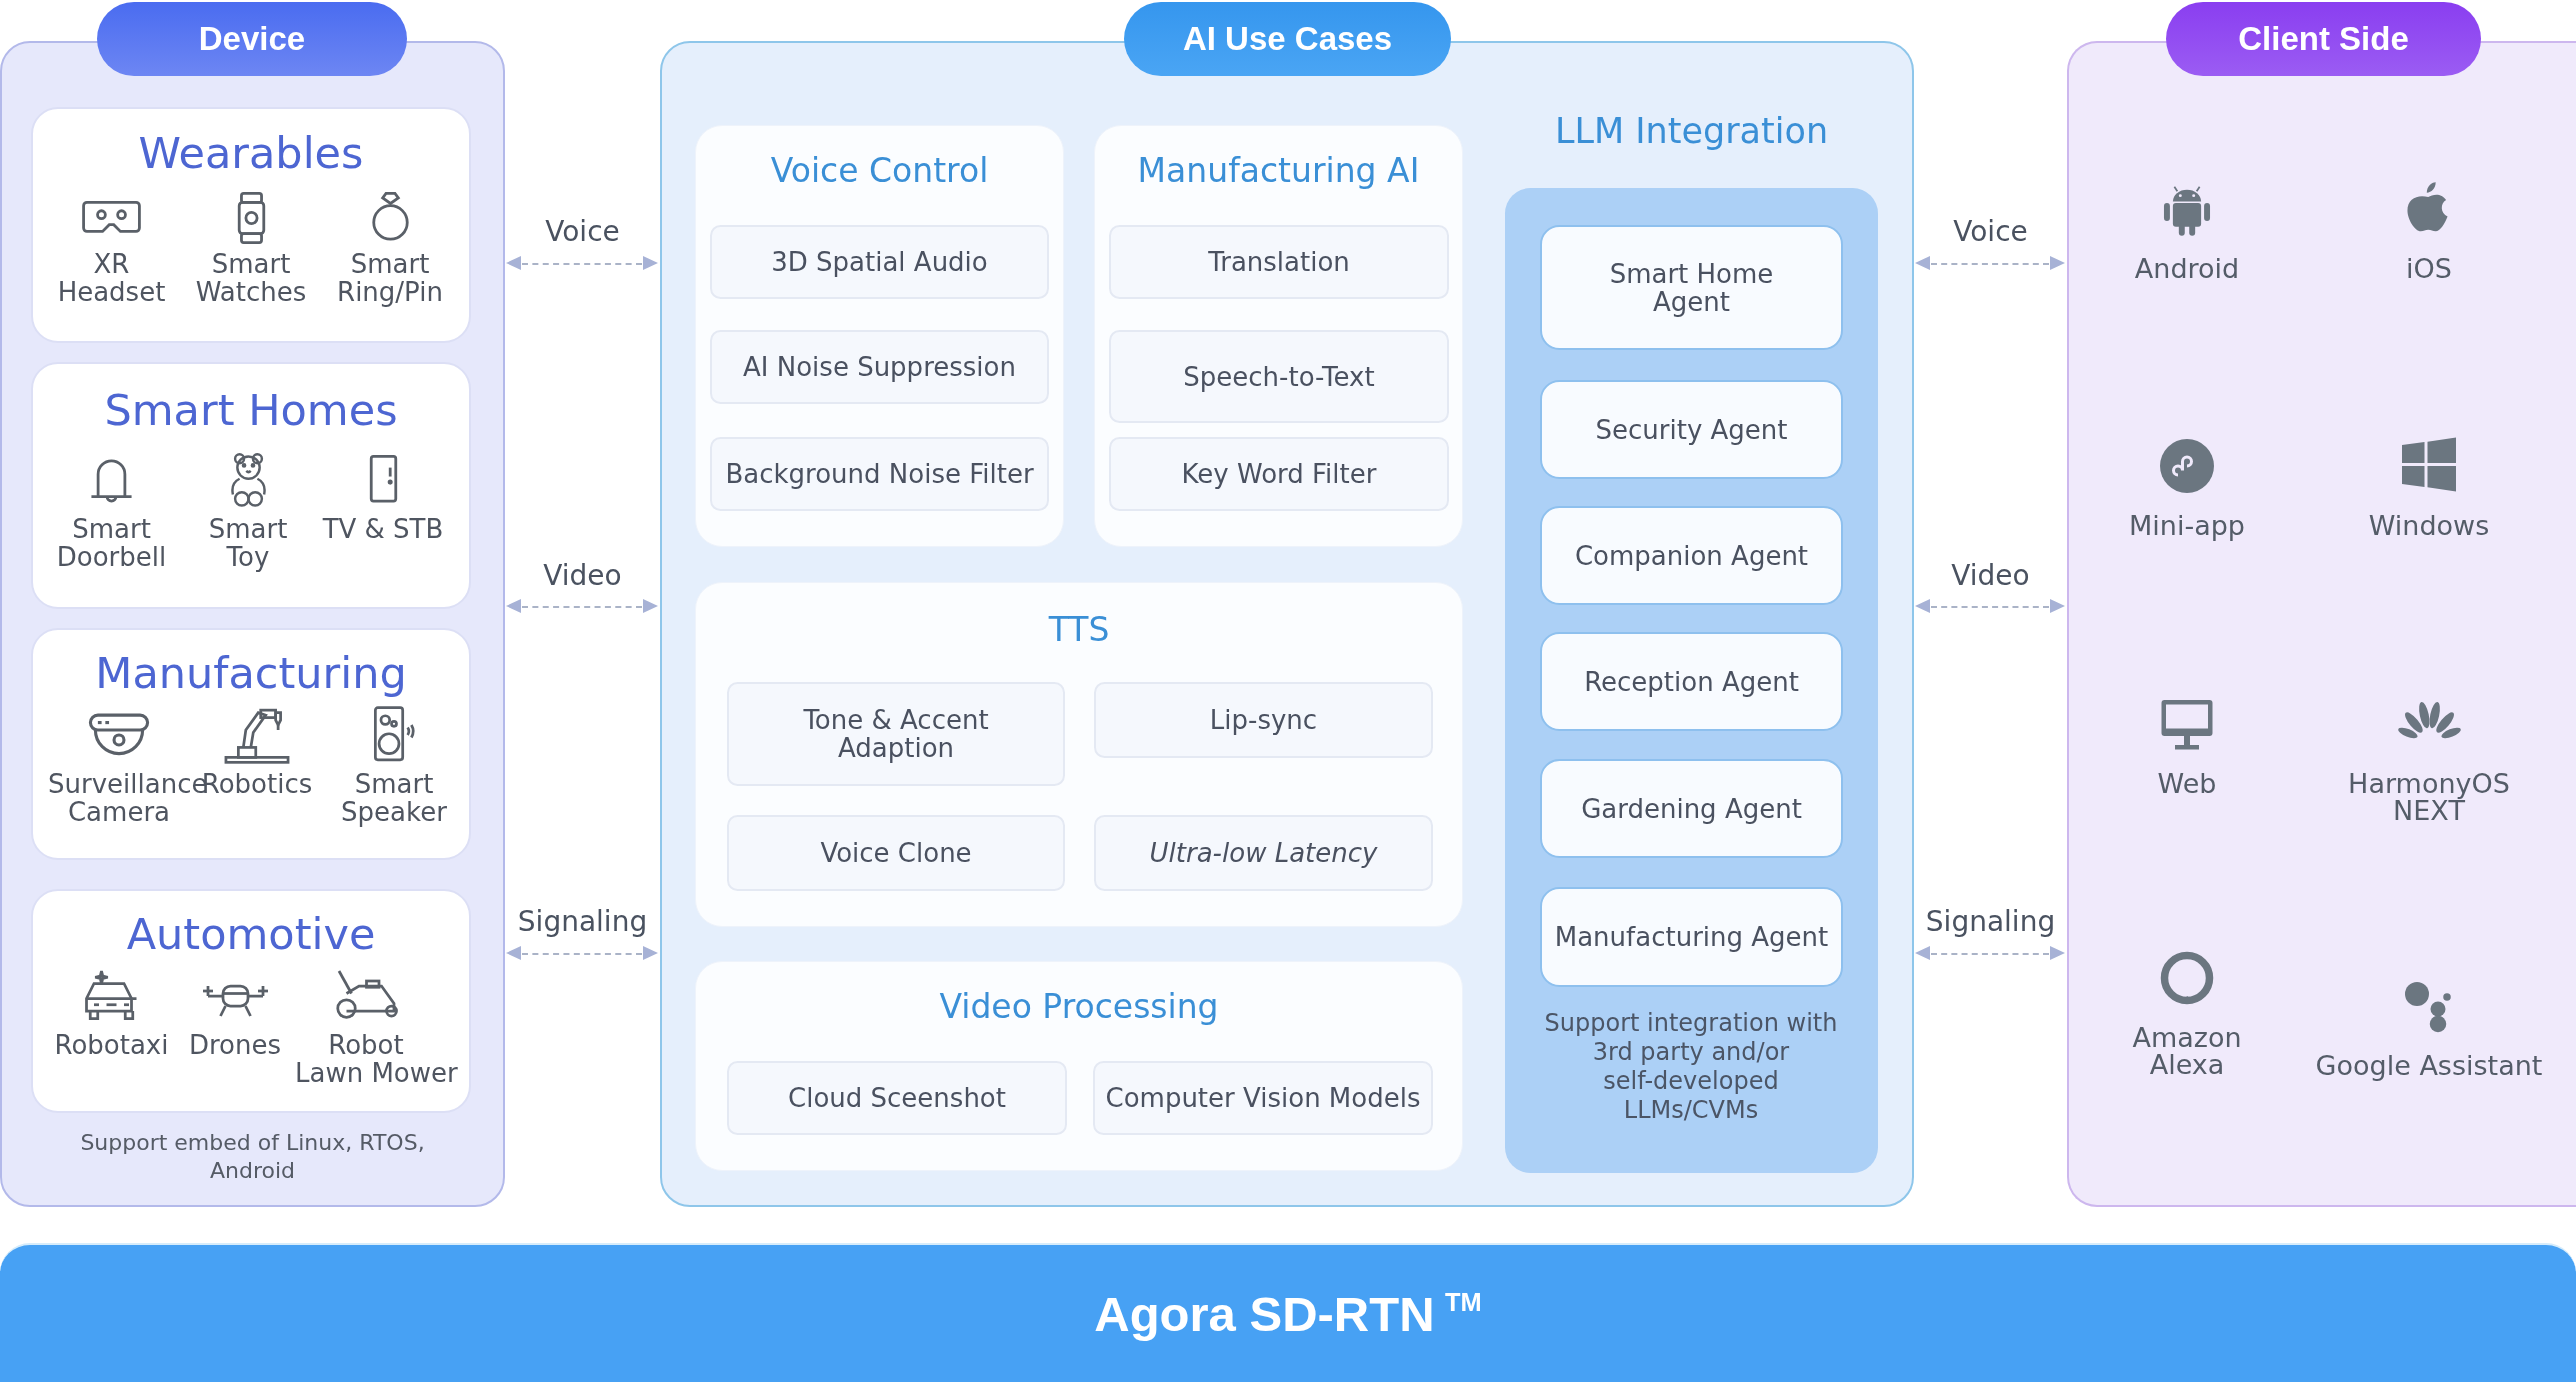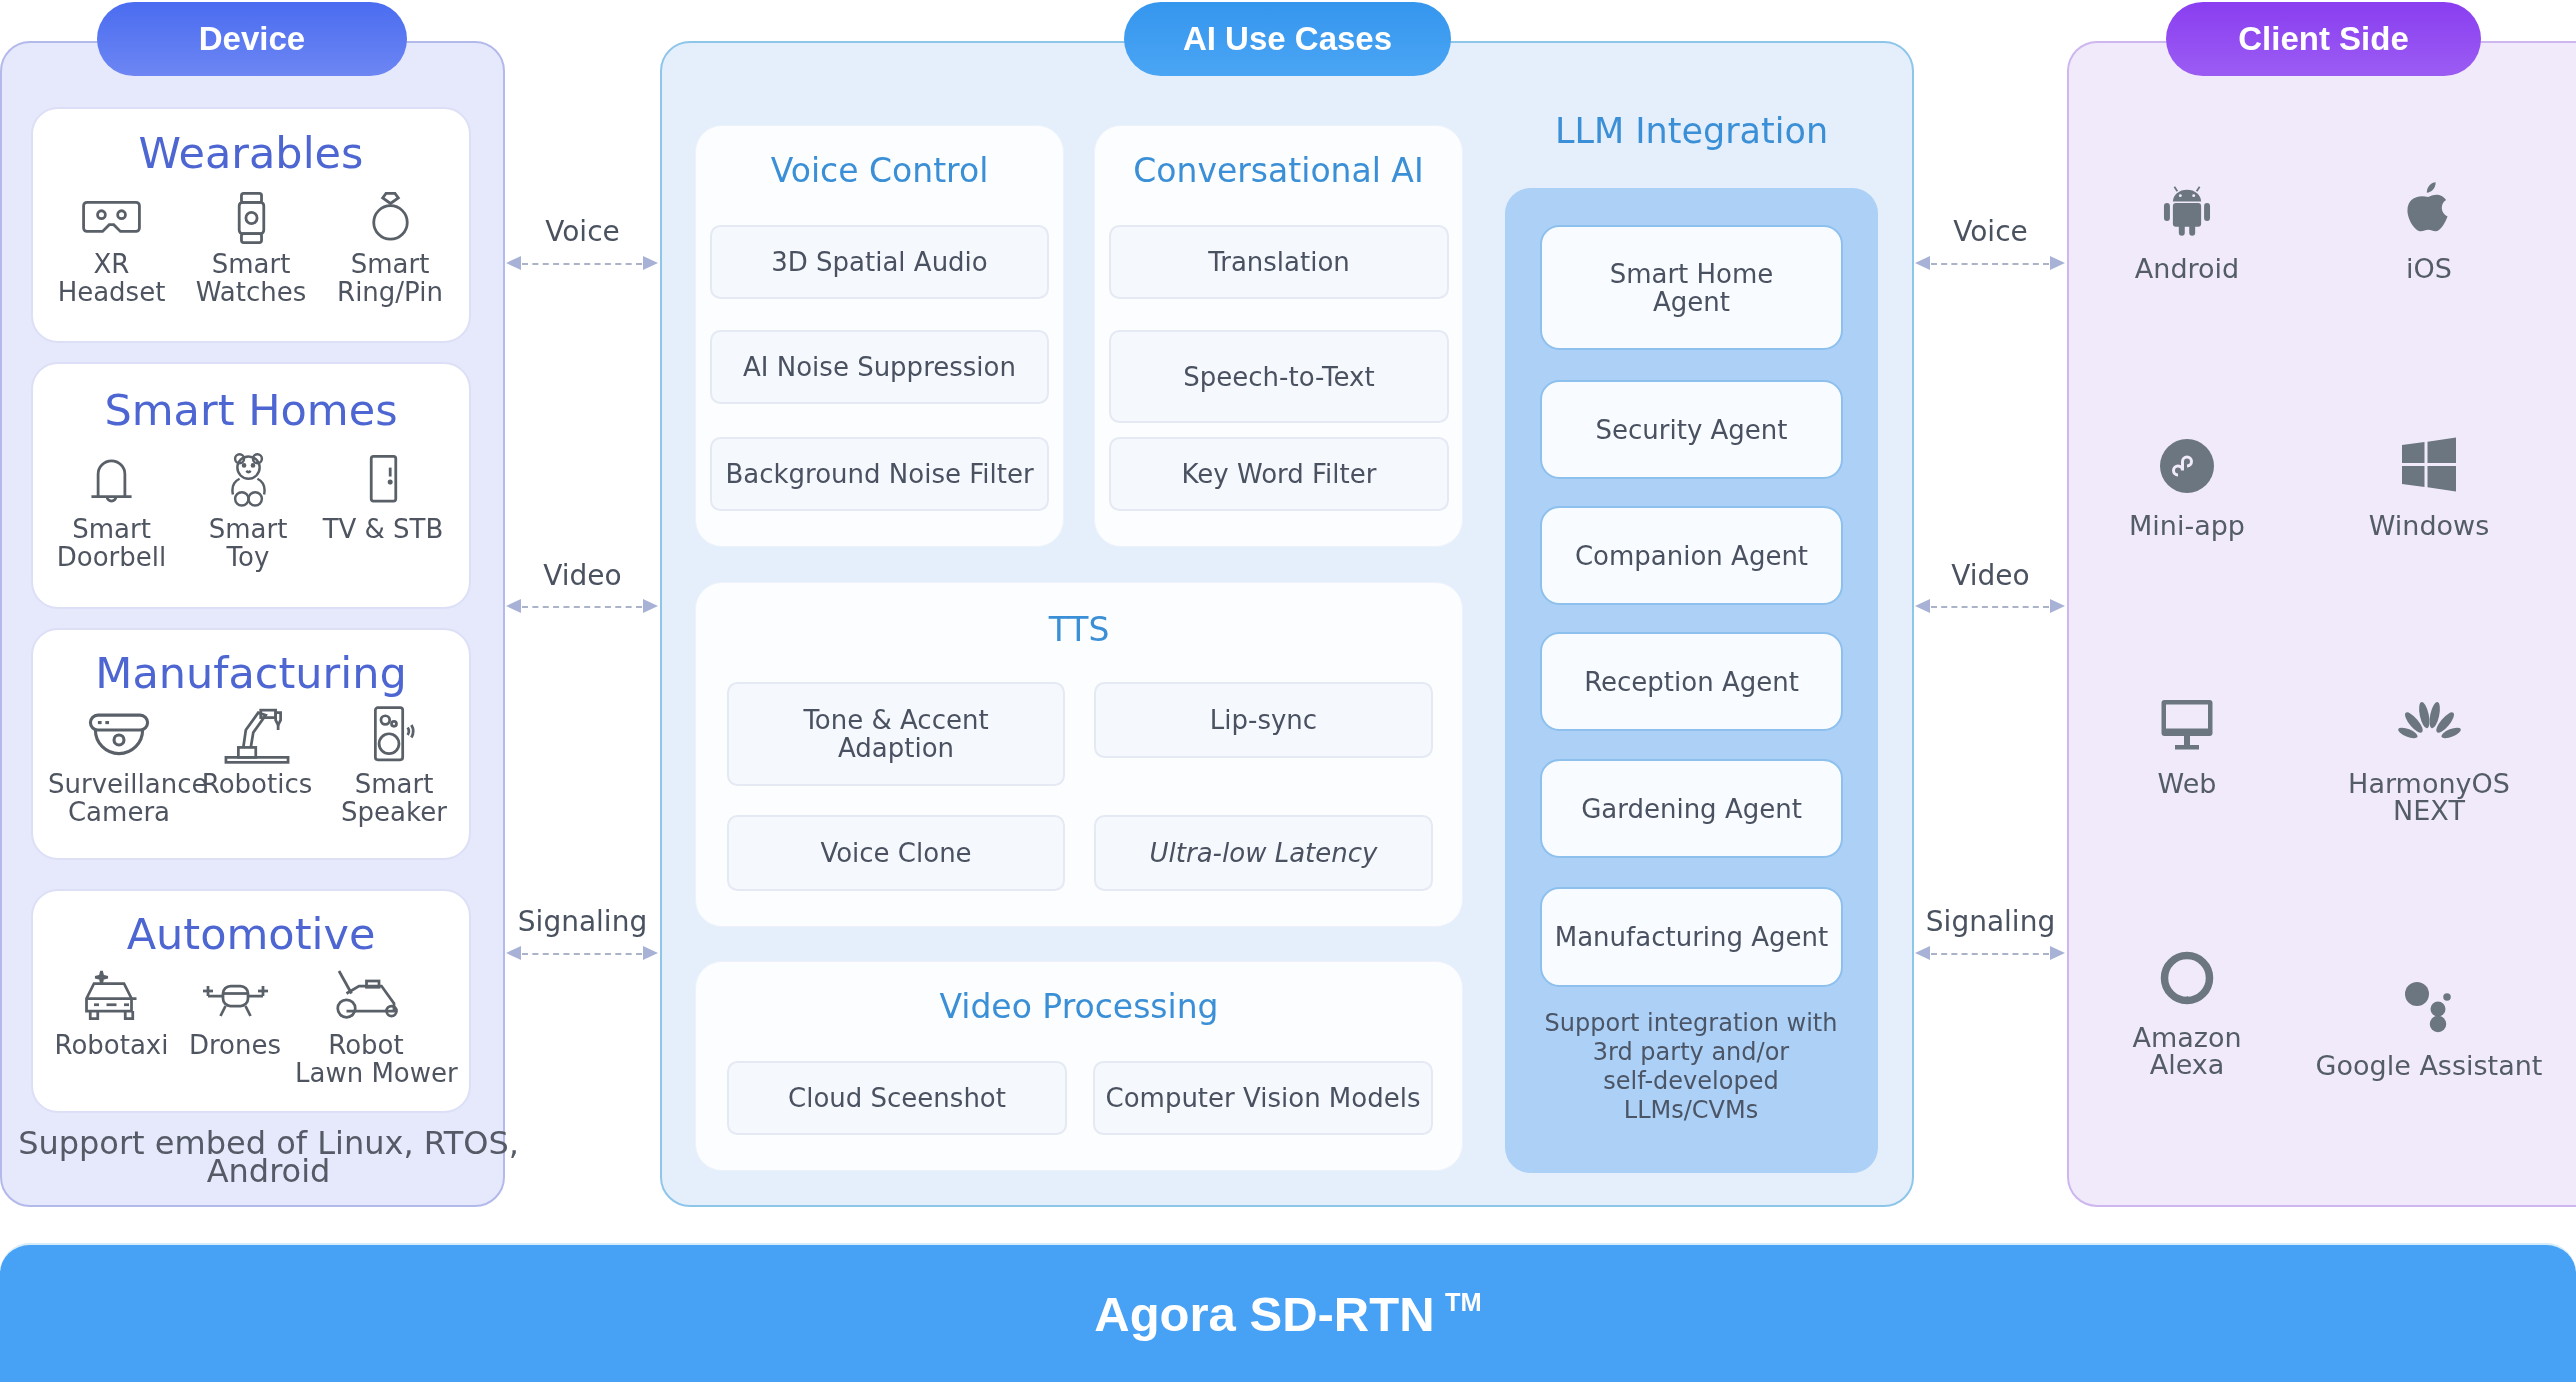--- a/index.html
+++ b/index.html
@@ -16,21 +16,21 @@
   .pill-device { left: 97px; width: 310px; background: linear-gradient(180deg, #4a6cf0 0%, #6d86f3 100%); }
   .pill-ai { left: 1124px; width: 327px; background: linear-gradient(180deg, #3596ee 0%, #4aa5f4 100%); }
   .pill-client { left: 2166px; width: 315px; background: linear-gradient(180deg, #8a3ef0 0%, #9b5cf3 100%); }
 
   
   .dcard { position: absolute; left: 31px; width: 440px; background: #ffffff; border: 2.2px solid #dcdff5; border-radius: 27px; }
   .dcard-title { position: absolute; left: 0; right: 0; text-align: center; color: #4d66d2; font-size: 43px; font-family: "DejaVu Sans", sans-serif; }
   .dev-item { position: absolute; width: 142px; text-align: center; }
   .dev-icon { display: block; margin: 0 auto; }
   .dev-label { display: block; font-size: 26px; line-height: 28px; color: #4f5560; margin-top: 4.5px; white-space: nowrap; }
-  .dev-footer { position: absolute; left: 16px; width: 505px; top: 1129px; text-align: center; font-size: 32px; line-height: 28px; color: #555b66; }
+  .dev-footer { position: absolute; left: 0; width: 505px; top: 1129px; text-align: center; font-size: 22px; line-height: 28px; color: #555b66; }
 
   
   .conn-label { position: absolute; text-align: center; font-size: 28px; color: #4a5260; }
   .conn-arrow { position: absolute; height: 15px; }
   .conn-arrow .line { position: absolute; left: 16.4px; right: 16.4px; top: 6.7px; border-top: 2.2px dashed #aab3c7; }
   .conn-arrow .head-l { position: absolute; left: 0; top: 0; width: 0; height: 0; border-top: 7.5px solid transparent; border-bottom: 7.5px solid transparent; border-right: 15px solid #a7b2d6; }
   .conn-arrow .head-r { position: absolute; right: 0; top: 0; width: 0; height: 0; border-top: 7.5px solid transparent; border-bottom: 7.5px solid transparent; border-left: 15px solid #a7b2d6; }
 
   
   .acard { position: absolute; background: #fbfdff; border-radius: 27px; border: 1.5px solid #eef3fb; }
@@ -233,21 +233,21 @@
 <div class="pill pill-ai">AI Use Cases</div>
 
 <div class="acard" style="left:695px;top:125px;width:369px;height:422px;">
   <div class="acard-title" style="top:25.4px;">Voice Control</div>
 </div>
 <div class="aitem" style="left:710px;top:225px;width:339px;height:74px;">3D Spatial Audio</div>
 <div class="aitem" style="left:710px;top:330px;width:339px;height:74px;">AI  Noise Suppression</div>
 <div class="aitem" style="left:710px;top:437px;width:339px;height:74px;">Background Noise Filter</div>
 
 <div class="acard" style="left:1094px;top:125px;width:369px;height:422px;">
-  <div class="acard-title" style="top:25.4px;">Conversational AI</div>
+  <div class="acard-title" style="top:25.4px;">Manufacturing AI</div>
 </div>
 <div class="aitem" style="left:1109px;top:225px;width:340px;height:74px;">Translation</div>
 <div class="aitem" style="left:1109px;top:330px;width:340px;height:93px;">Speech-to-Text</div>
 <div class="aitem" style="left:1109px;top:437px;width:340px;height:74px;">Key Word Filter</div>
 
 <div class="acard" style="left:695px;top:582px;width:768px;height:345px;">
   <div class="acard-title" style="top:27px;">TTS</div>
 </div>
 <div class="aitem" style="left:727px;top:682px;width:338px;height:104px;white-space:pre-line;">Tone &amp; Accent
 Adaption</div>

